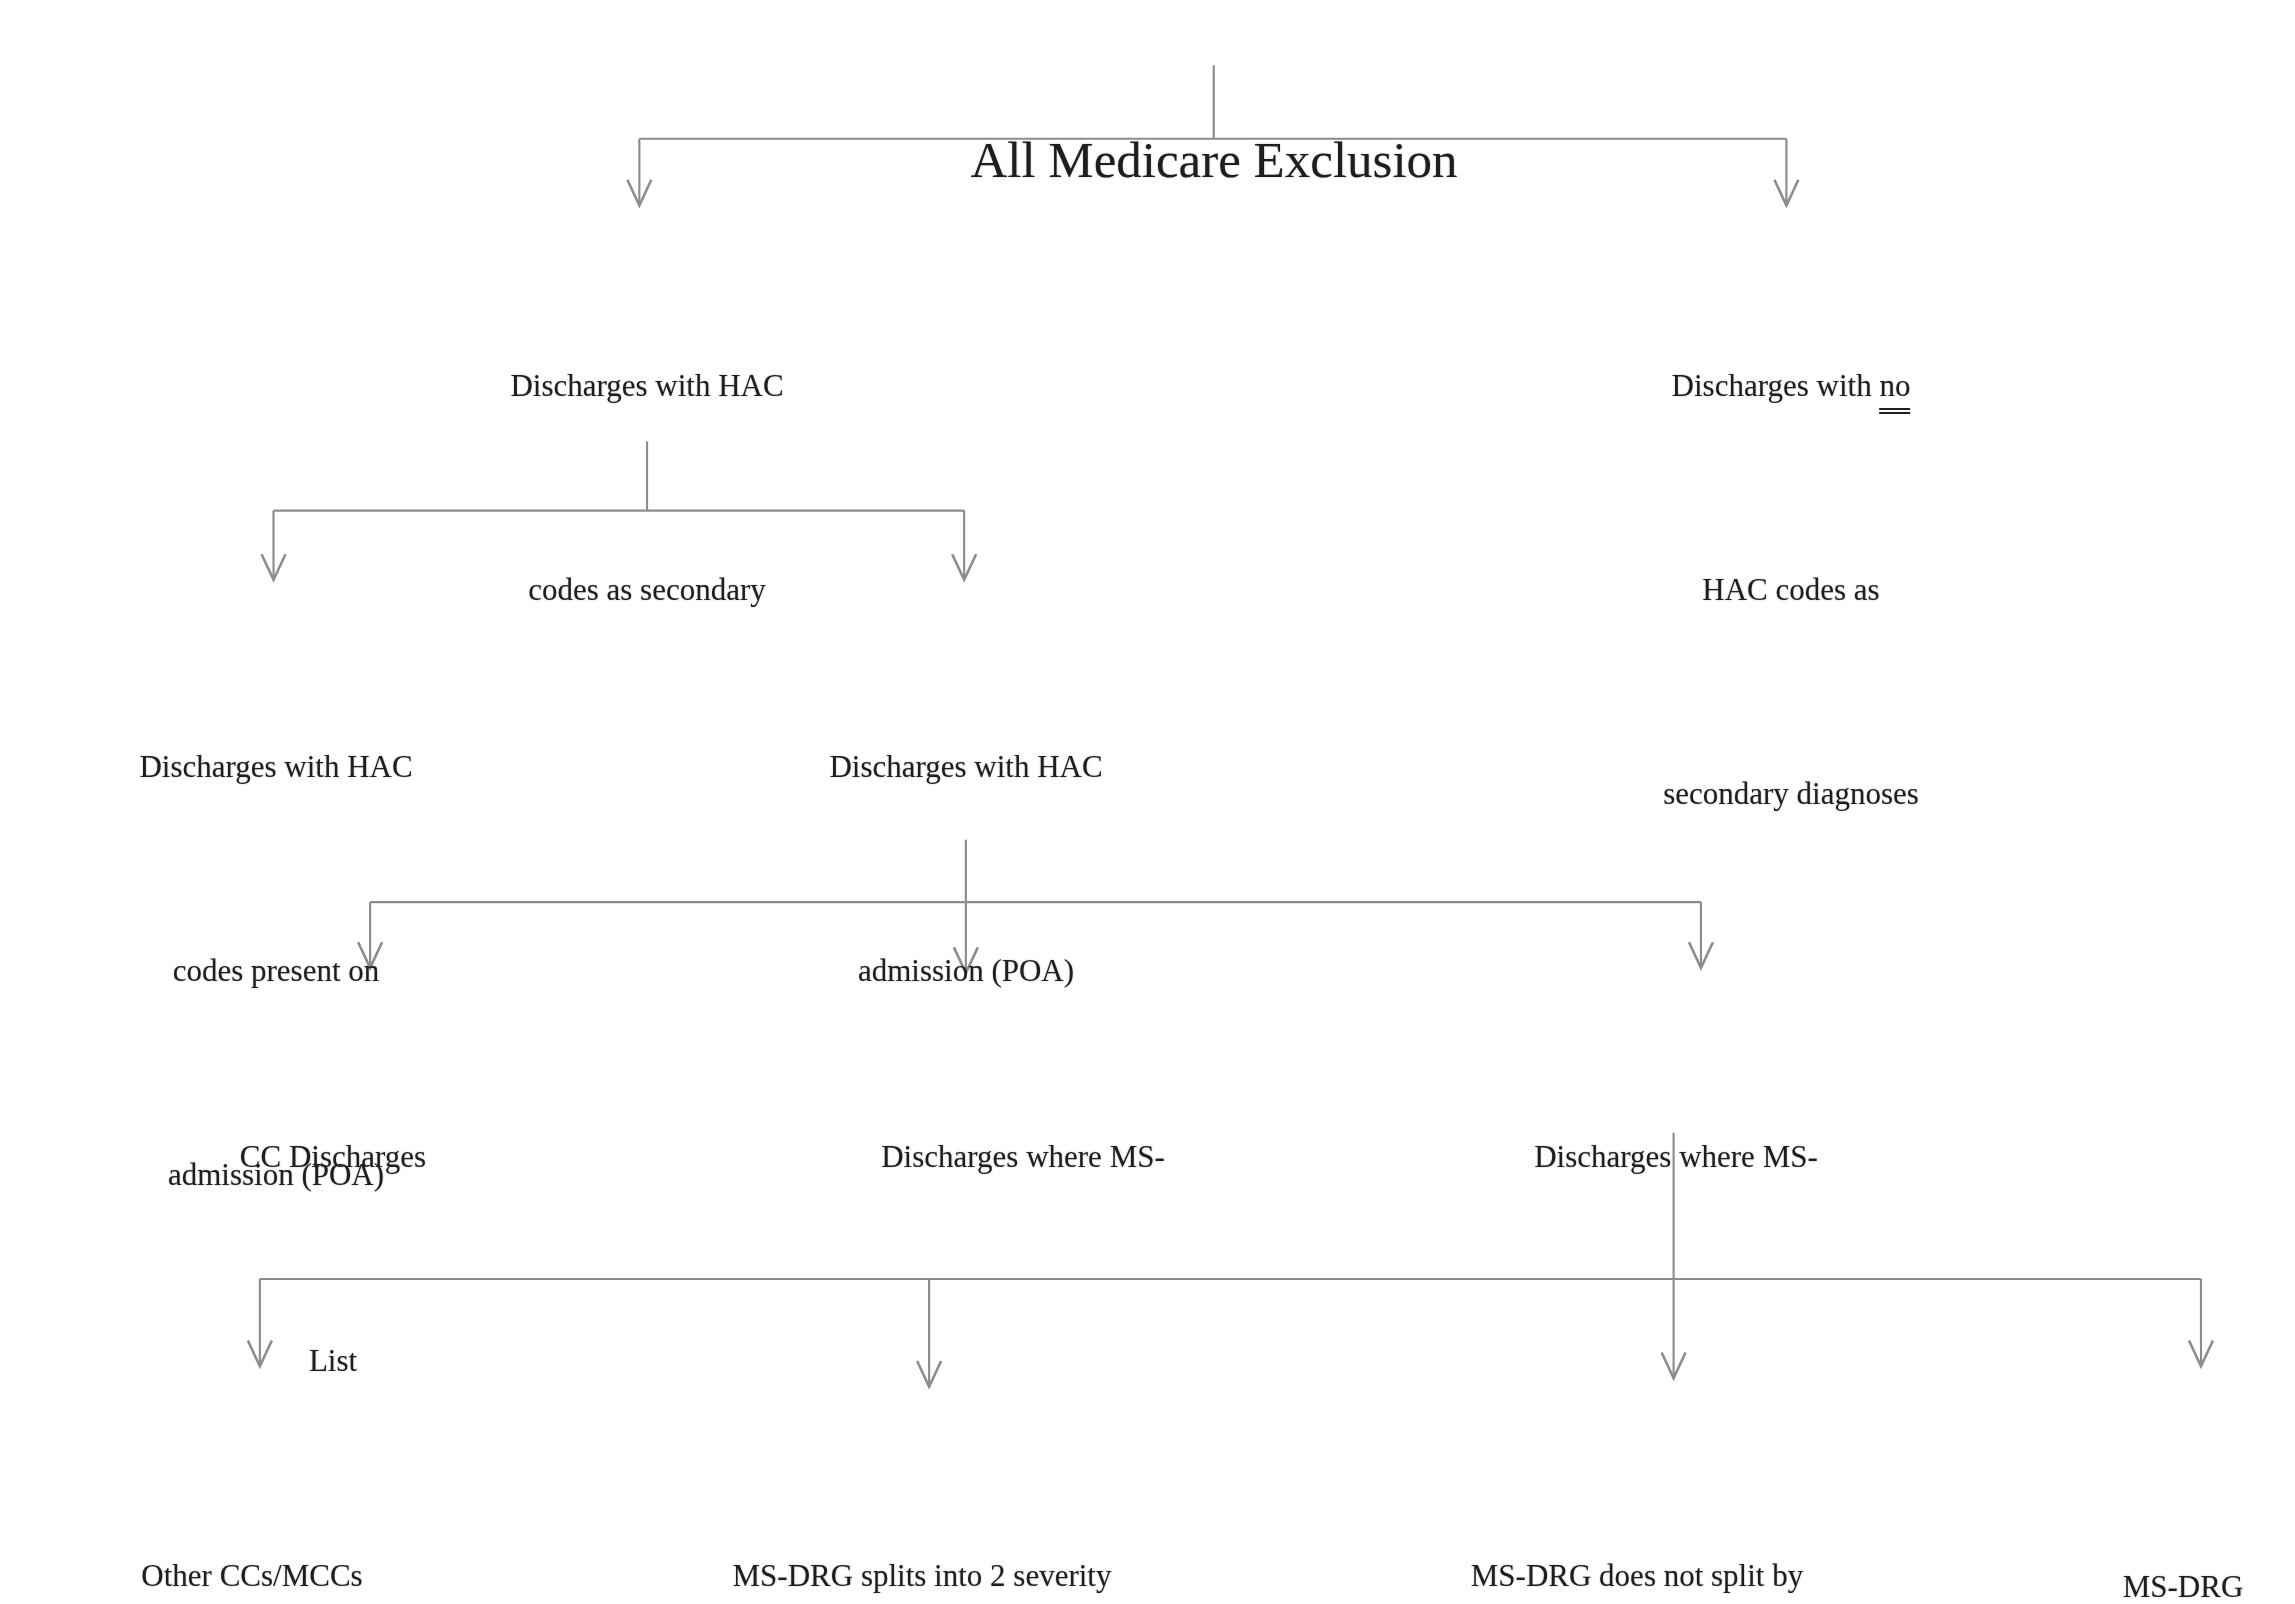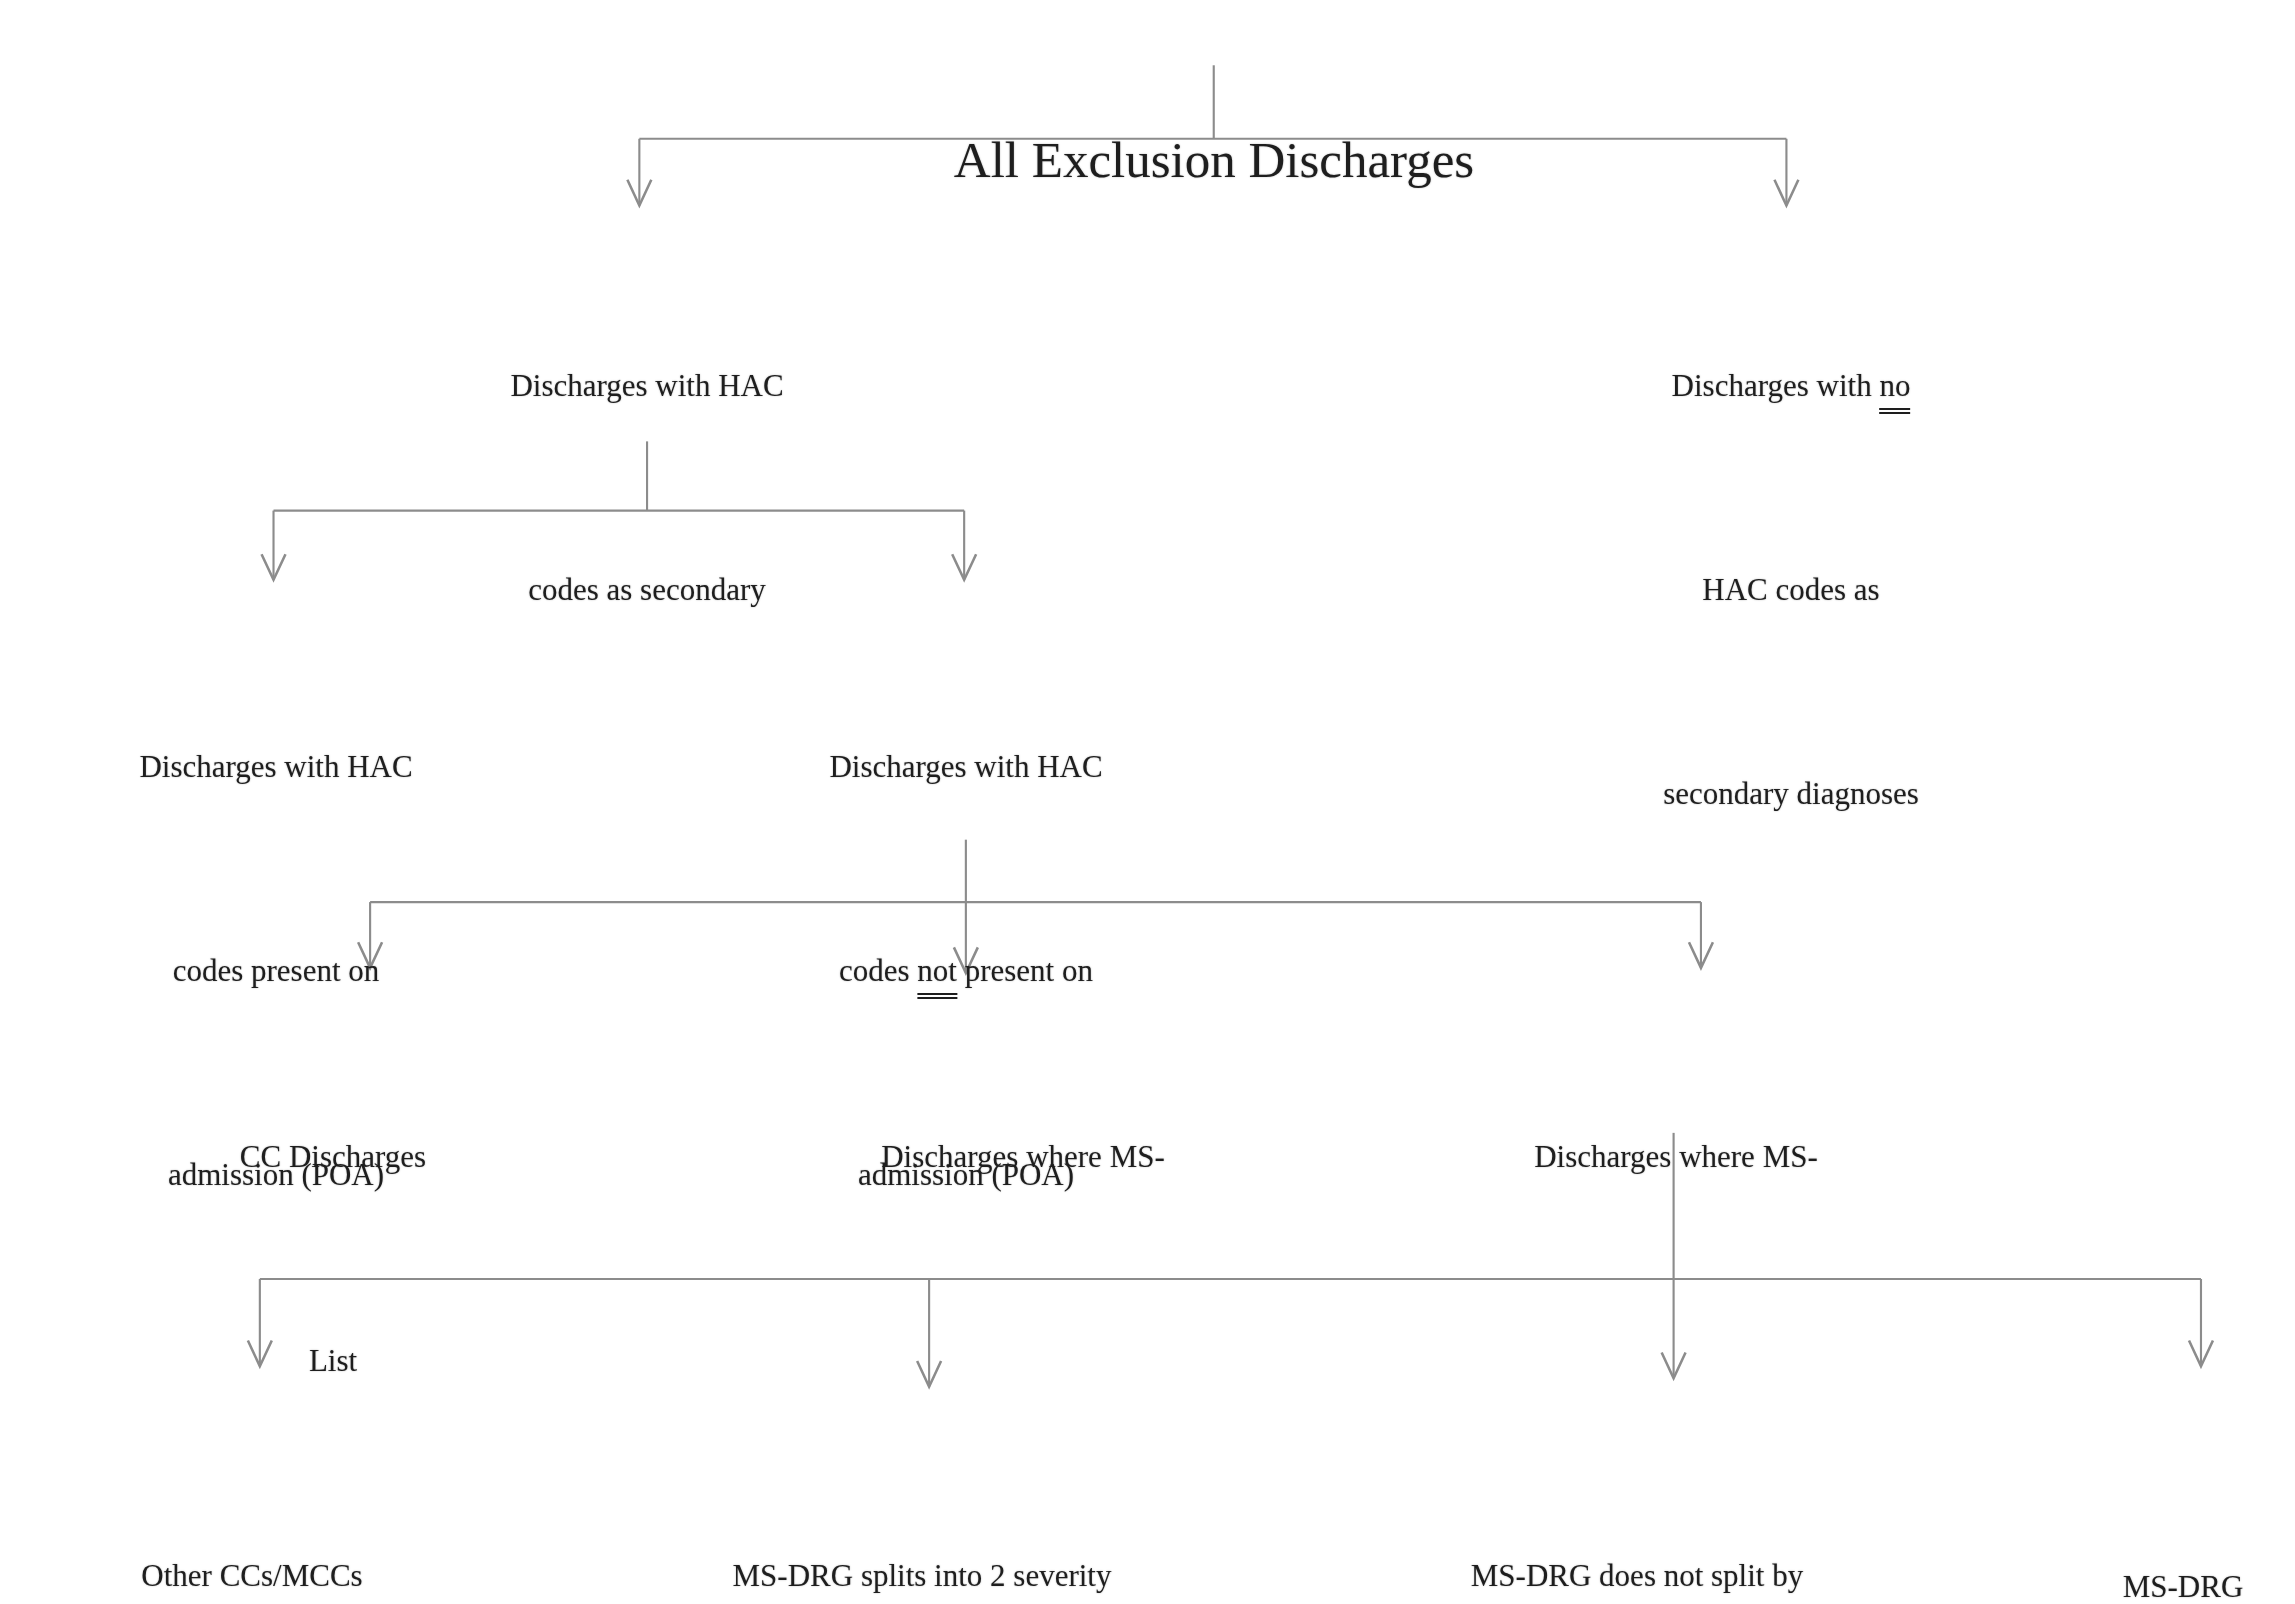--- a/index.html
+++ b/index.html
@@ -47,21 +47,21 @@
     <path d="M1958 1325 L1958 1496"></path>
     <path d="M304 1496 L2575 1496"></path>
     <path d="M304 1496 L304 1598" marker-end="url(#ah)"></path>
     <path d="M1087 1496 L1087 1622" marker-end="url(#ah)"></path>
     <path d="M1958 1496 L1958 1612" marker-end="url(#ah)"></path>
     <path d="M2575 1496 L2575 1598" marker-end="url(#ah)"></path>
   </g>
 </svg>
 
 <div class="node title" style="left:1214px; top:-10.3px">
-  <div class="line"><span>All Exclusion Discharges</span></div>
+  <div class="line"><span>All Medicare Exclusion</span></div>
 </div>
 
 <div class="node" style="left:647px; top:216px">
   <div class="line"><span>Discharges with HAC</span></div>
   <div class="line"><span>codes as secondary</span></div>
 </div>
 
 <div class="node" style="left:1791px; top:216px">
   <div class="line"><span>Discharges with </span><span class="u">no</span></div>
   <div class="line"><span>HAC codes as</span></div>
@@ -69,21 +69,20 @@
 </div>
 
 <div class="node" style="left:276px; top:597px">
   <div class="line"><span>Discharges with HAC</span></div>
   <div class="line"><span>codes present on</span></div>
   <div class="line"><span>admission (POA)</span></div>
 </div>
 
 <div class="node" style="left:966px; top:597px">
   <div class="line"><span>Discharges with HAC</span></div>
-  <div class="line"><span>codes </span><span class="u">not</span><span> present on</span></div>
   <div class="line"><span>admission (POA)</span></div>
 </div>
 
 <div class="node" style="left:333px; top:987px">
   <div class="line"><span>CC Discharges</span></div>
   <div class="line"><span>List</span></div>
 </div>
 
 <div class="node" style="left:1023px; top:987px">
   <div class="line"><span>Discharges where MS-</span></div>

